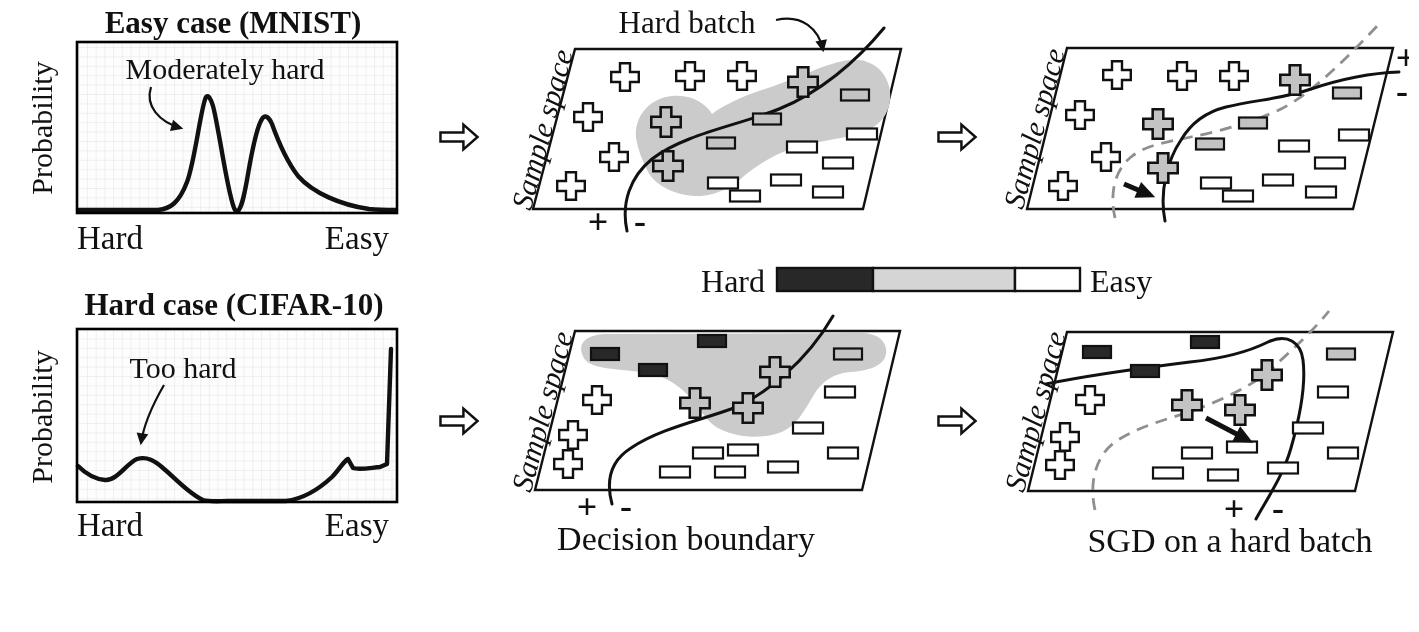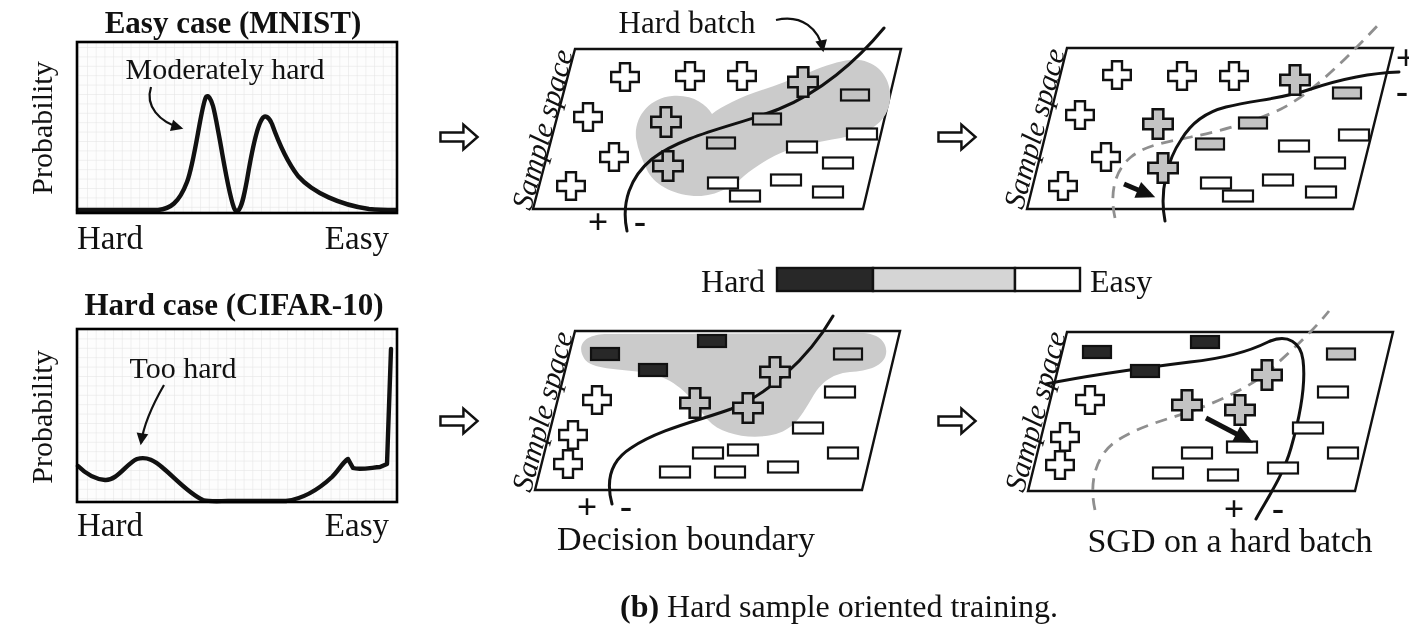--- a/index.html
+++ b/index.html
@@ -199,14 +199,13 @@
     <rect class="samp-rect" x="1208" y="469.5" width="30" height="11" fill="#fff"></rect>
     <rect class="samp-rect" x="1153" y="467.5" width="30" height="11" fill="#fff"></rect>
     <path class="move-arrow" marker-end="url(#ah-lg)" d="M1206,418 L1248,440"></path>
     <text class="t-ss" x="1045" y="414" text-anchor="middle" transform="rotate(-75 1045 414)">Sample space</text>
     <text class="t-sign" x="1234" y="521" text-anchor="middle">+</text>
     <text class="t-sign" x="1278" y="520" text-anchor="middle">-</text>
     <text class="t-caption-svg" x="1230" y="552" text-anchor="middle">SGD on a hard batch</text>
   </g>
 </svg>
 
-  <div class="caption" style="left:620px;top:588px;"><b>(b)</b> <span>Hard sample oriented training.</span></div>
 </div>
 
 </body></html>

